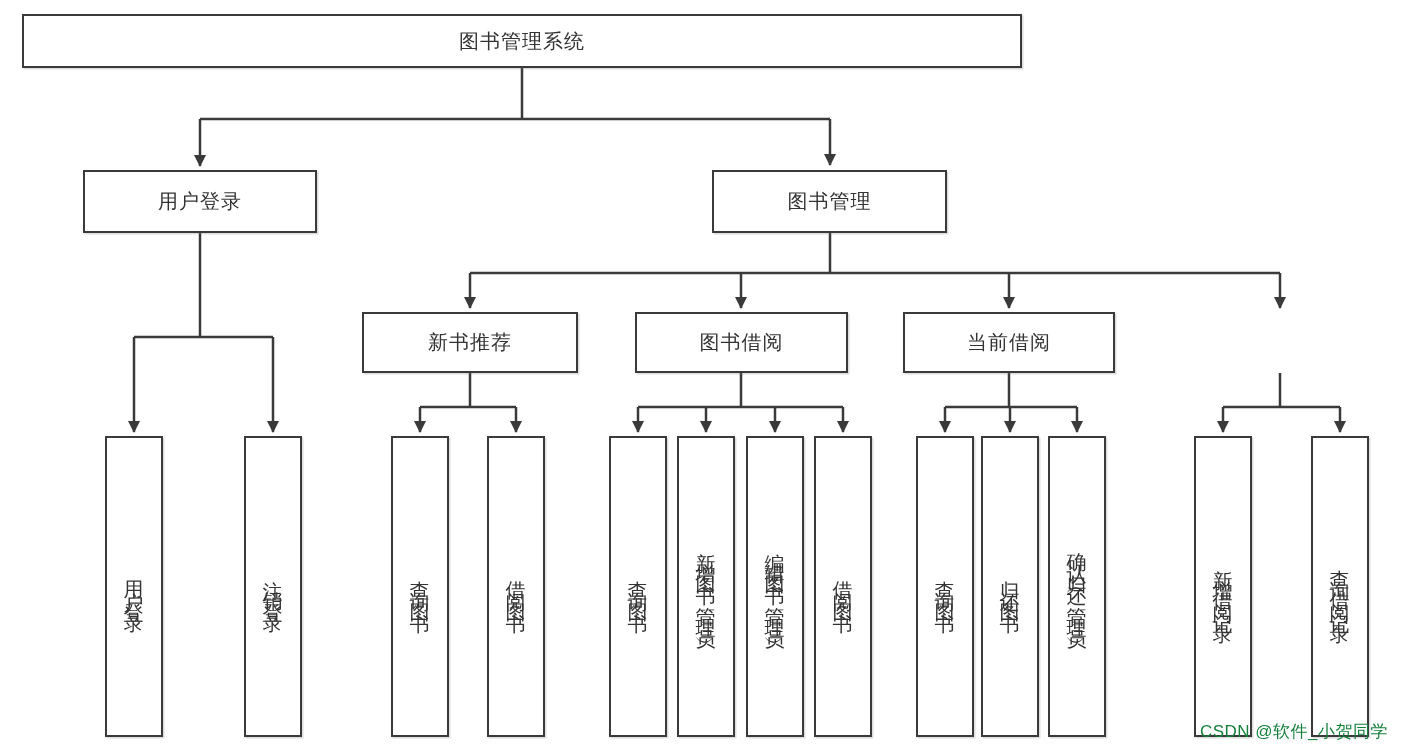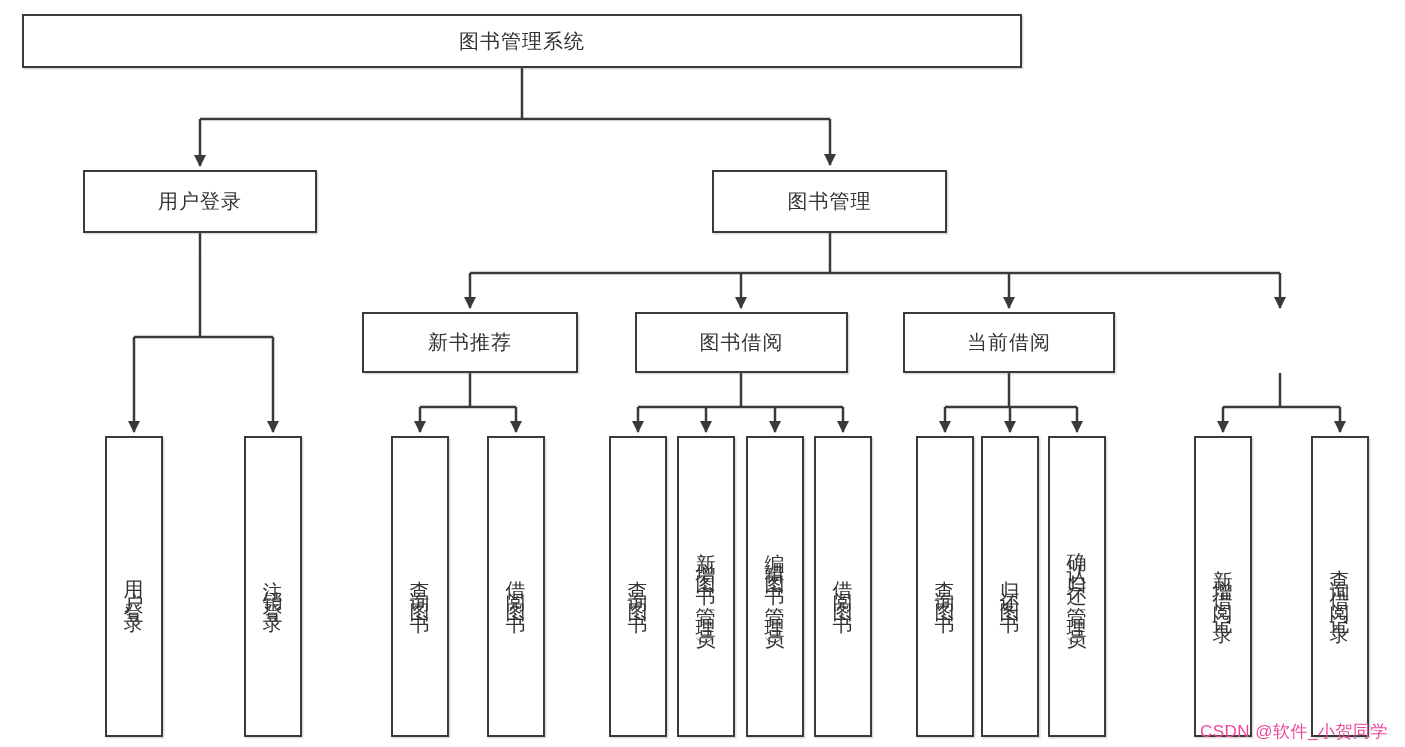--- a/index.html
+++ b/index.html
@@ -37,21 +37,21 @@
     writing-mode: vertical-rl;
     text-orientation: mixed;
     letter-spacing: 11px;
     line-height: 1;
     white-space: normal;
   }
   #watermark {
     position: absolute;
     right: 7px;
     bottom: 4px;
-    color: #ec4899;
+    color: #15803d;
     font-size: 17px;
     letter-spacing: 0.5px;
   }
 </style>
 </head>
 <body>
 
 <div id="canvas">
 
   <svg id="wires" viewBox="0 0 1405 747" xmlns="http://www.w3.org/2000/svg">

